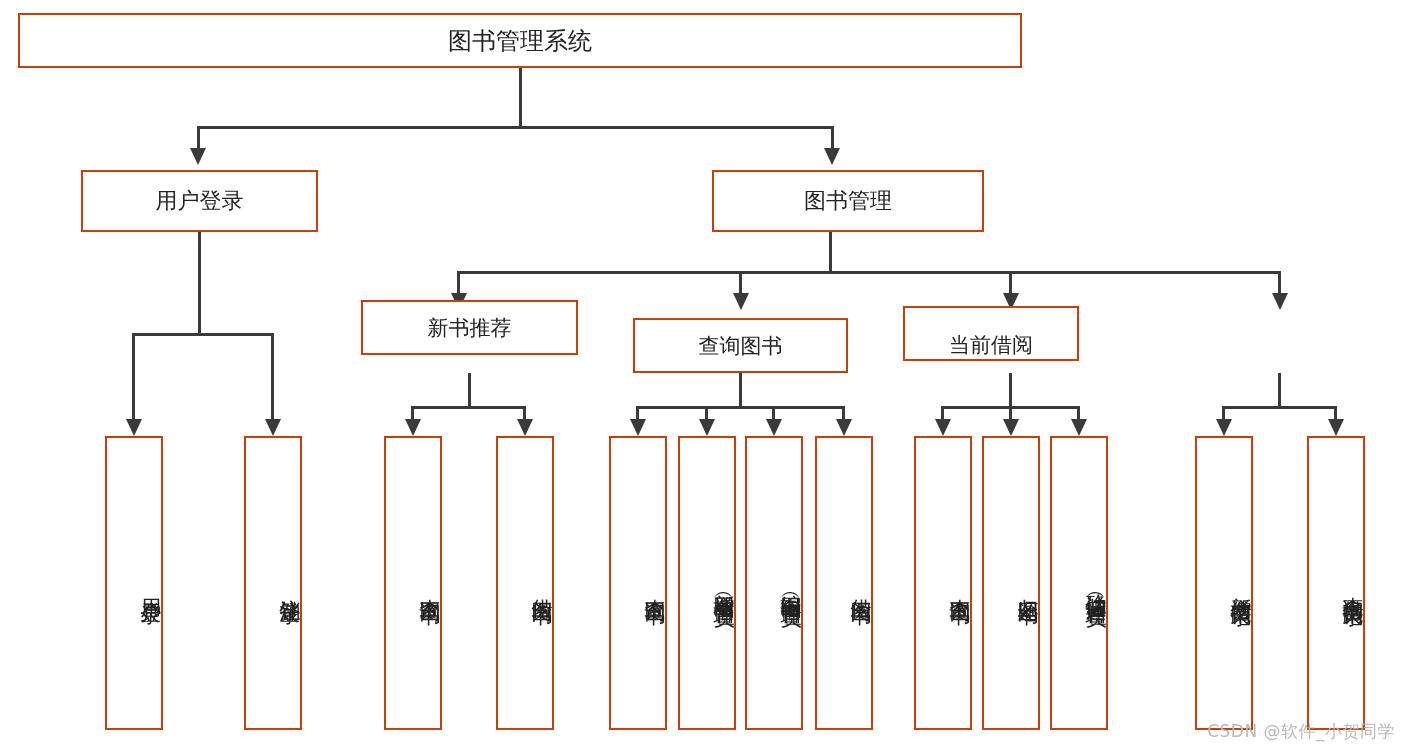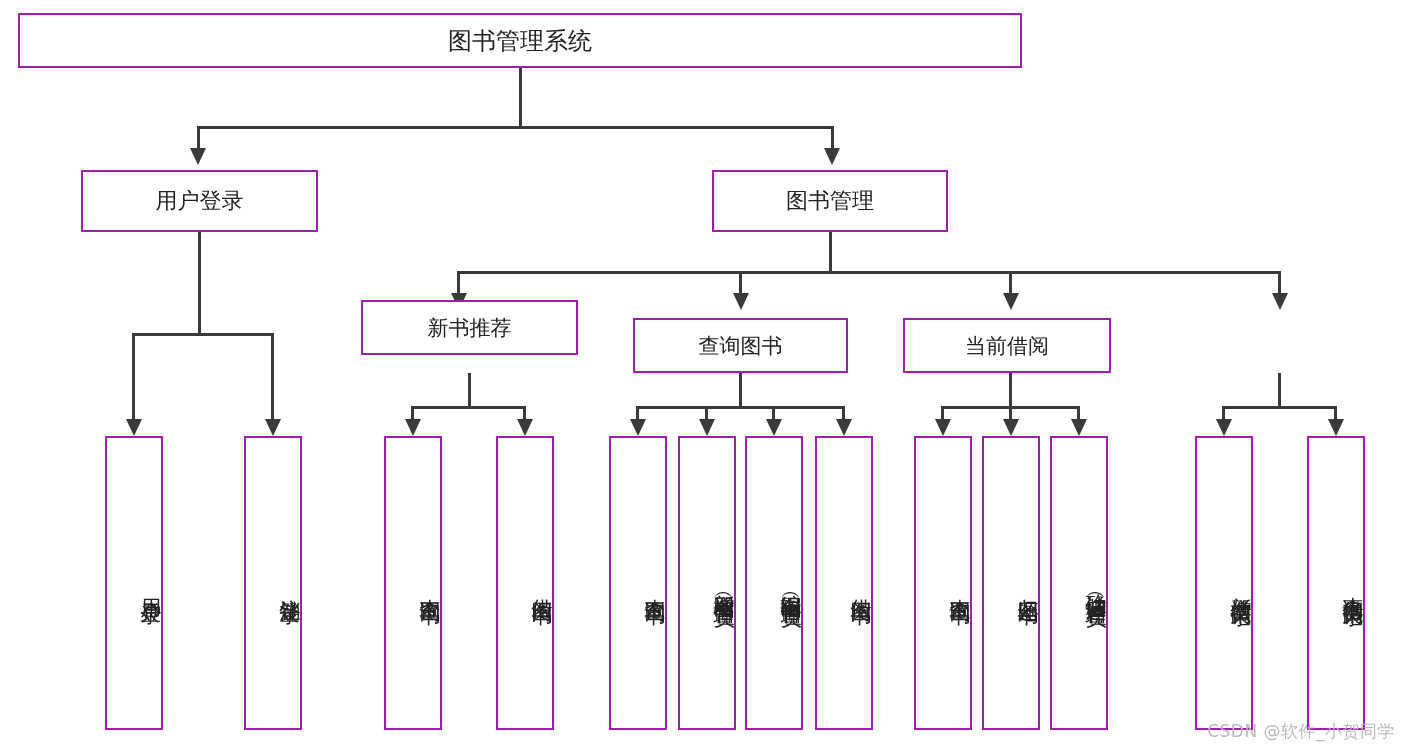--- a/index.html
+++ b/index.html
@@ -11,21 +11,21 @@
     position: relative;
     width: 1405px;
     height: 747px;
     background: #ffffff;
     font-family: "DejaVu Sans", "Liberation Sans", sans-serif;
     overflow: hidden;
   }
   .node {
     position: absolute;
     box-sizing: border-box;
-    border: 2px solid #a21caf;
+    border: 2px solid #c2410c;
     background: #ffffff;
     display: flex;
     align-items: center;
     justify-content: center;
     color: #222222;
   }
   .node.root      { font-size: 24px; }
   .node.lvl1      { font-size: 22px; }
   .node.lvl2      { font-size: 21px; }
   .node.leaf {
@@ -78,21 +78,21 @@
   <div class="vline" style="left:519px; top:68px; height:60px;"></div>
   <div class="hline" style="left:197px; top:126px; width:637px;"></div>
   <div class="vline" style="left:197px; top:126px; height:22px;"></div>
   <div class="vline" style="left:831px; top:126px; height:22px;"></div>
   <div class="arrow" style="left:190px; top:148px;"></div>
   <div class="arrow" style="left:824px; top:148px;"></div>
 
   <div class="node lvl1" style="left:81px; top:170px; width:237px; height:62px;">
     <span class="lbl">用户登录</span>
   </div>
-  <div class="node lvl1" style="left:712px; top:170px; width:236px; height:62px;">
+  <div class="node lvl1" style="left:712px; top:170px; width:272px; height:62px;">
     <span class="lbl">图书管理</span>
   </div>
 
   <div class="vline" style="left:198px; top:232px; height:103px;"></div>
   <div class="hline" style="left:132px; top:333px; width:141px;"></div>
   <div class="vline" style="left:132px; top:333px; height:86px;"></div>
   <div class="vline" style="left:271px; top:333px; height:86px;"></div>
   <div class="arrow" style="left:126px; top:419px;"></div>
   <div class="arrow" style="left:265px; top:419px;"></div>
 
@@ -106,21 +106,21 @@
   <div class="arrow" style="left:733px; top:293px;"></div>
   <div class="arrow" style="left:1003px; top:293px;"></div>
   <div class="arrow" style="left:1272px; top:293px;"></div>
 
   <div class="node lvl2" style="left:361px; top:300px; width:217px; height:55px;">
     <span class="lbl">新书推荐</span>
   </div>
   <div class="node lvl2" style="left:633px; top:318px; width:215px; height:55px;">
     <span class="lbl">查询图书</span>
   </div>
-  <div class="node lvl2" style="left:903px; top:318px; width:208px; height:55px;">
+  <div class="node lvl2" style="left:903px; top:306px; width:176px; height:55px;align-items:flex-end;">
     <span class="lbl">当前借阅</span>
   </div>
 
   <div class="vline" style="left:468px; top:373px; height:35px;"></div>
   <div class="hline" style="left:411px; top:406px; width:115px;"></div>
   <div class="vline" style="left:411px; top:406px; height:13px;"></div>
   <div class="vline" style="left:523px; top:406px; height:13px;"></div>
   <div class="arrow" style="left:405px; top:419px;"></div>
   <div class="arrow" style="left:517px; top:419px;"></div>
 

